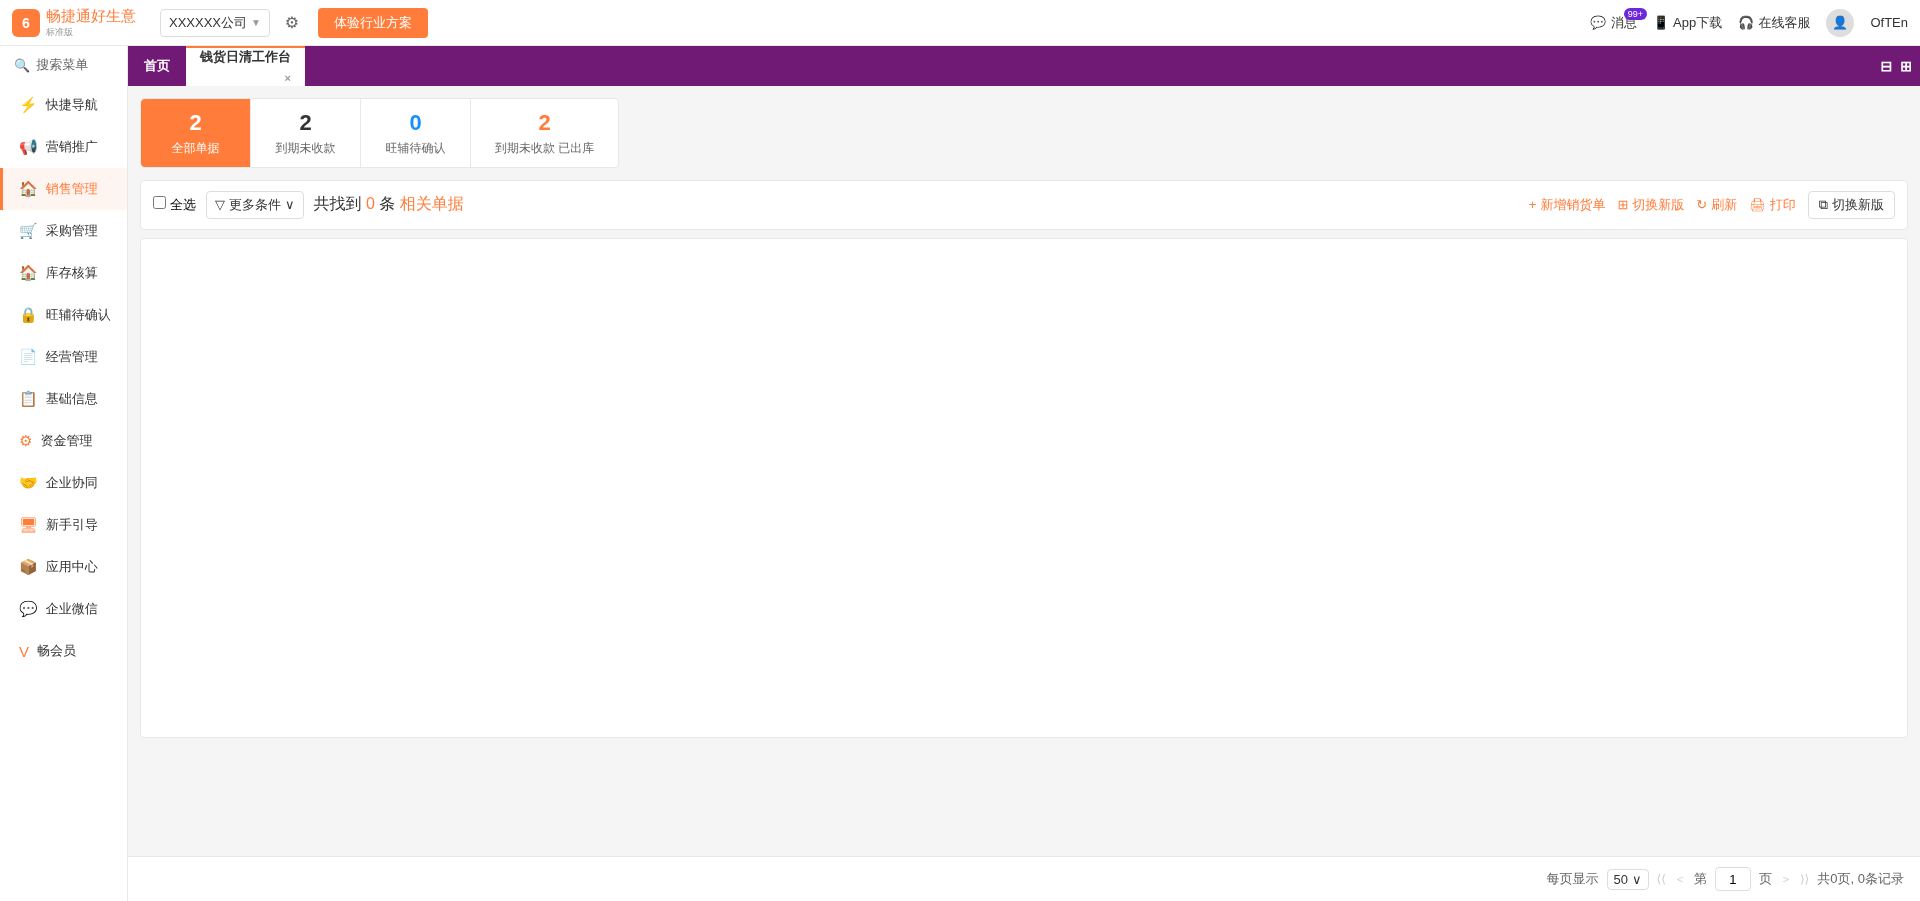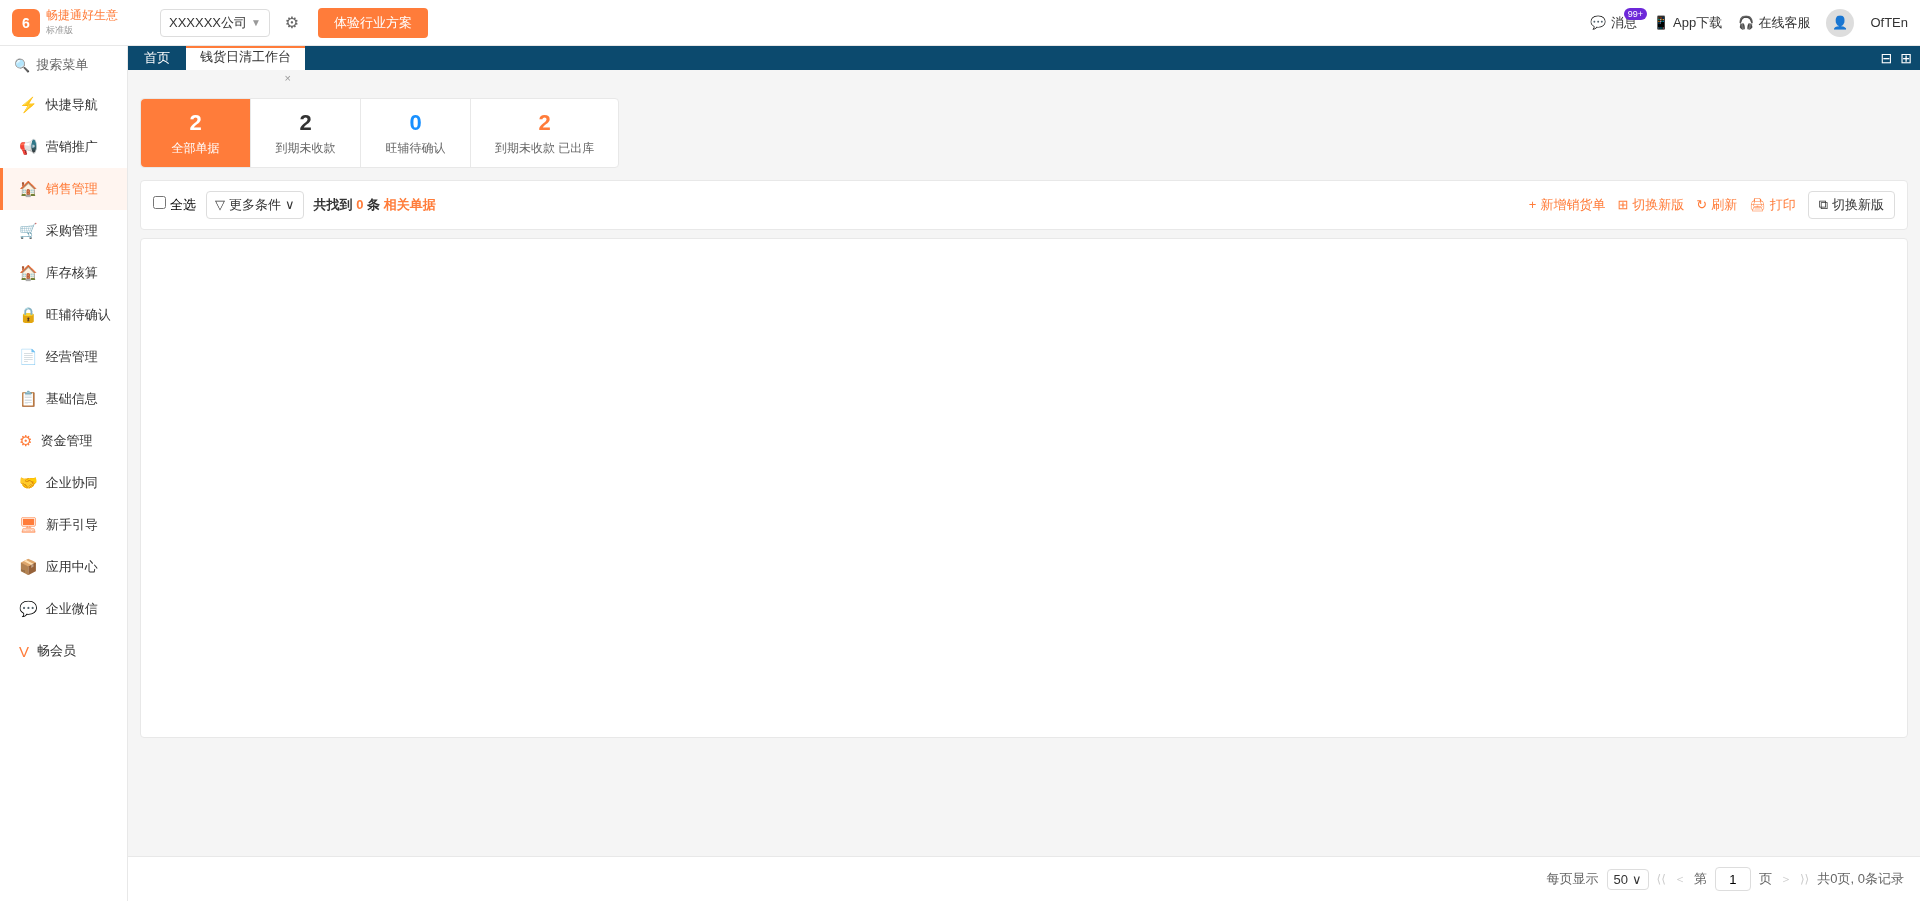--- a/index.html
+++ b/index.html
@@ -23,21 +23,21 @@
       width: 128px;
       gap: 6px;
     }
     .logo-icon {
       width: 28px; height: 28px;
       background: #ff7c3a;
       border-radius: 6px;
       display: flex; align-items: center; justify-content: center;
       color: white; font-weight: bold; font-size: 14px;
     }
-    .logo-text { font-size: 12px; color: #ff7c3a; line-height: 1.3; }
+    .logo-text { font-size: 15px; color: #ff7c3a; line-height: 1.3; }
     .logo-badge { font-size: 9px; color: #999; }
     .header-company {
       display: flex; align-items: center; gap: 4px;
       padding: 4px 8px;
       border: 1px solid #ddd;
       border-radius: 4px;
       cursor: pointer;
       color: #333; font-size: 13px;
       margin-left: 20px;
     }
@@ -64,24 +64,25 @@
     .header-avatar {
       width: 28px; height: 28px; border-radius: 50%; background: #ddd;
       display: flex; align-items: center; justify-content: center; cursor: pointer;
     }
     .header-username { color: #333; cursor: pointer; }
 
     
     .tab-bar {
       display: flex;
       align-items: center;
-      height: 24px;
-      background: #0c4a6e;
+      height: 40px;
+      background: #701a75;
       position: fixed; top: 46px; left: 128px; right: 0;
       z-index: 99;
+      font-weight: bold;
     }
     .tab-home {
       padding: 0 16px; height: 100%;
       display: flex; align-items: center;
       color: white; font-size: 13px; cursor: pointer;
     }
     .tab-item {
       padding: 0 14px; height: 100%;
       display: flex; align-items: flex-end; gap: 6px;
       background: white; color: #333; font-size: 13px; cursor: pointer;
@@ -155,21 +156,21 @@
       margin-bottom: 8px;
     }
     .toolbar-left { display: flex; align-items: center; gap: 10px; }
     .toolbar-right { display: flex; align-items: center; gap: 12px; margin-left: auto; }
     .check-all { display: flex; align-items: flex-start; gap: 4px; cursor: pointer; }
     .filter-btn {
       display: flex; align-items: center; gap: 4px;
       cursor: pointer; color: #333; font-size: 13px;
       padding: 4px 8px; border: 1px solid #ddd; border-radius: 4px;
     }
-    .found-text { color: #333; font-size: 13px; font-weight: bold; }
+    .found-text { color: #333; font-size: 16px; }
     .found-count { color: #ff7c3a; }
     .add-btn {
       display: flex; align-items: center; gap: 4px;
       color: #ff7c3a; cursor: pointer; font-size: 13px;
     }
     .batch-btn {
       display: flex; align-items: center; gap: 4px;
       color: #ff7c3a; cursor: pointer; font-size: 13px;
     }
     .refresh-btn {

